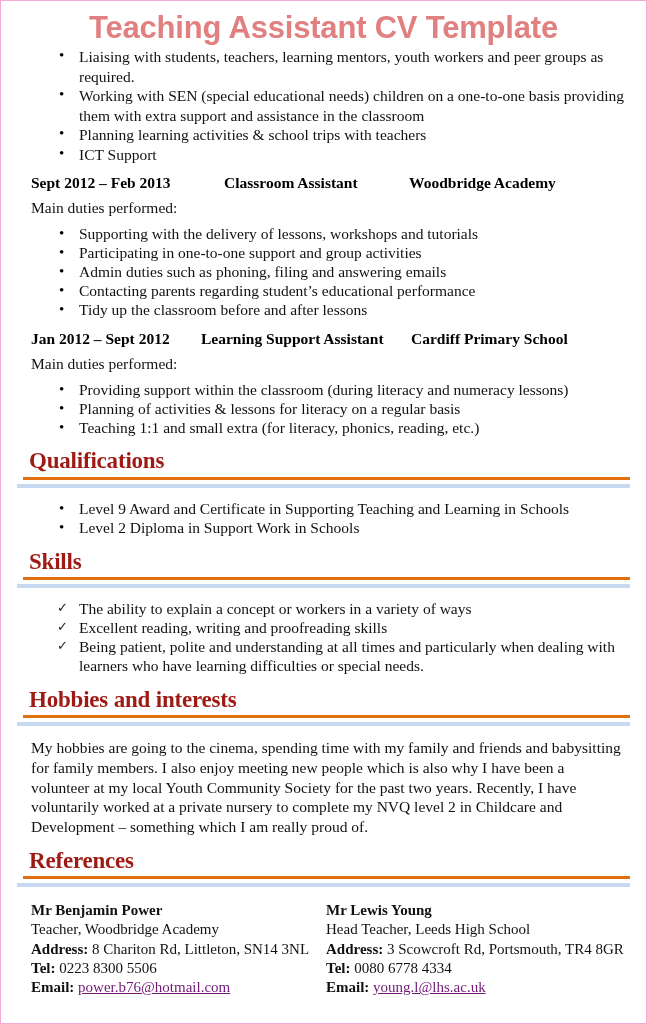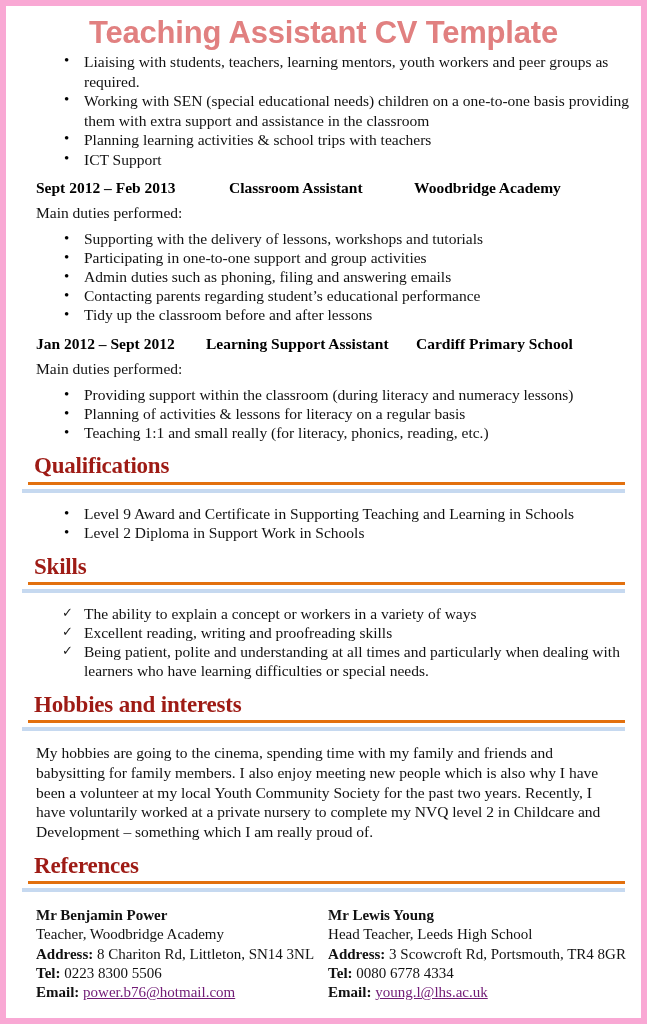--- a/index.html
+++ b/index.html
@@ -9,21 +9,21 @@
   }
   body {
     font-family: "Liberation Serif", "DejaVu Serif", serif;
   }
   .page {
     position: relative;
     width: 647px;
     height: 1024px;
     background: #ffffff;
     box-sizing: border-box;
-    border: 6px solid #f9a8d4;
+    border: 1px solid #f9a8d4;
     overflow: hidden;
   }
   .inner {
     padding: 0 8px 0 8px;
   }
 
   
   .doc-title {
     font-family: "Liberation Sans", "DejaVu Sans", sans-serif;
     font-weight: bold;
@@ -178,21 +178,21 @@
       <li>Tidy up the classroom before and after lessons</li>
     </ul>
 
     <div class="job-head j2">
       <span class="c-date">Jan 2012 – Sept 2012</span><span class="c-role">Learning Support Assistant</span><span class="c-org">Cardiff Primary School</span>
     </div>
     <div class="duties-label">Main duties performed:</div>
     <ul class="bul tight">
       <li>Providing support within the classroom (during literacy and numeracy lessons)</li>
       <li>Planning of activities &amp; lessons for literacy on a regular basis</li>
-      <li>Teaching 1:1 and small really (for literacy, phonics, reading, etc.)</li>
+      <li>Teaching 1:1 and small extra (for literacy, phonics, reading, etc.)</li>
     </ul>
 
     <div class="section">
       <div class="section-title">Qualifications</div>
       <div class="rule-orange"></div>
       <div class="rule-blue"></div>
       <ul class="bul tight" style="margin-top:12px;">
         <li>Level 9 Award and Certificate in Supporting Teaching and Learning in Schools</li>
         <li>Level 2 Diploma in Support Work in Schools</li>
       </ul>

